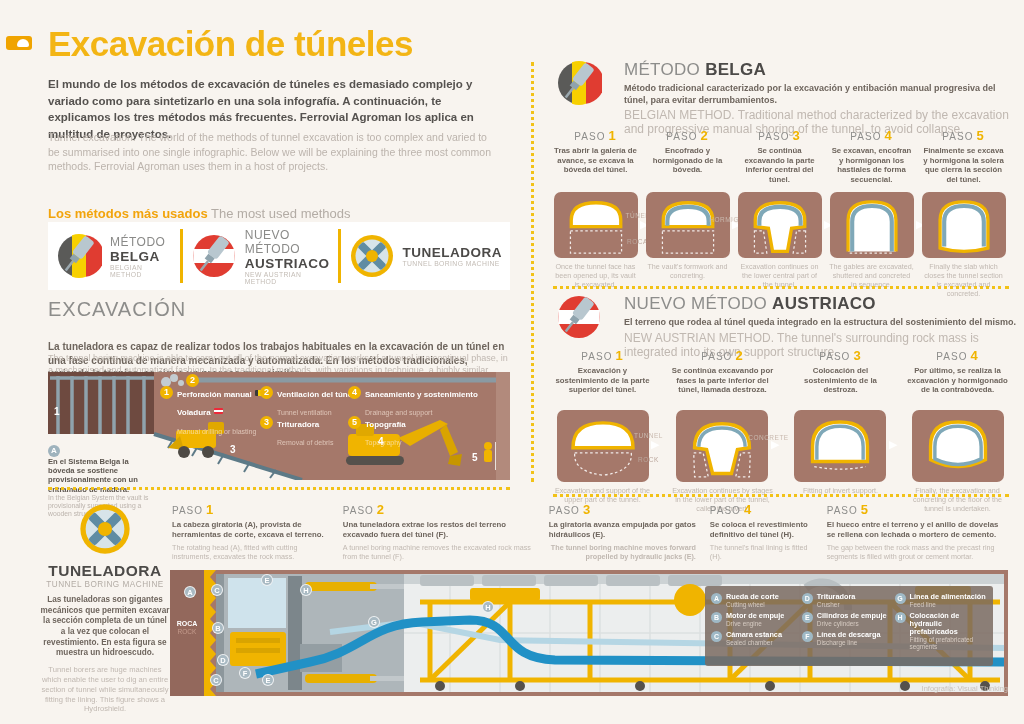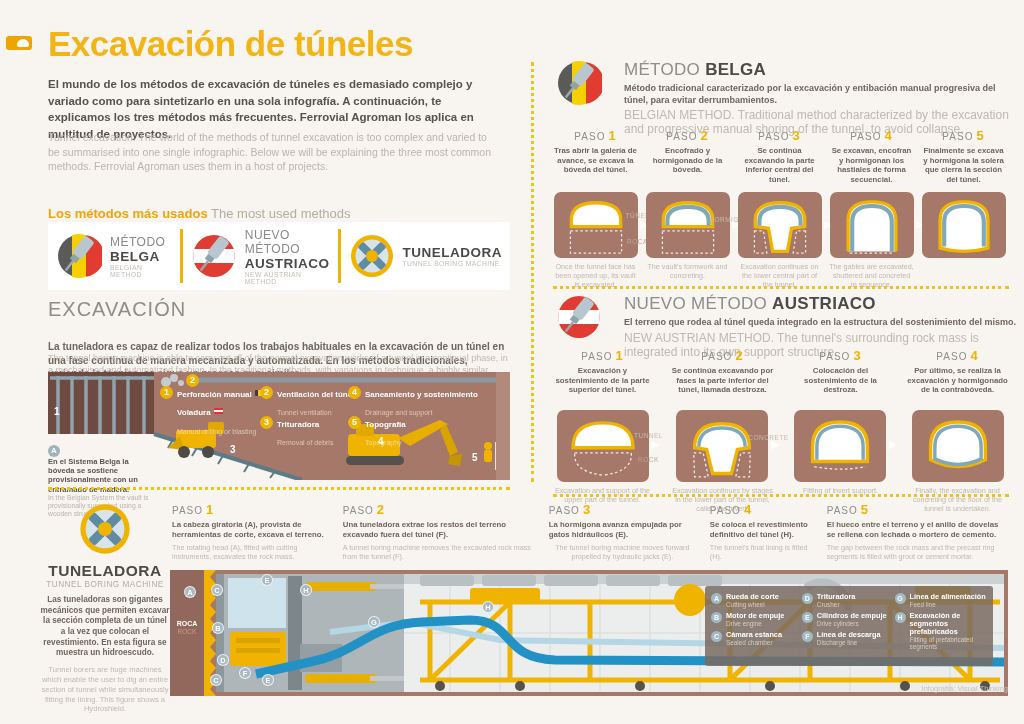--- a/index.html
+++ b/index.html
@@ -337,20 +337,21 @@
 
   <div class="step" style="width:85px;">
     <div class="paso"><span>PASO</span><b>5</b></div>
     <div class="step-es" style="height:40px;">Finalmente se excava y hormigona la solera que cierra la sección del túnel.</div>
     <div class="tile" style="width:84px; height:66px;">
       <svg width="84" height="66" viewBox="0 0 100 80">
         <path d="M21,68 L21,34 Q21,12 50,12 Q79,12 79,34 L79,68 Q50,76 21,68 Z" fill="#fff" stroke="#f0b400" stroke-width="4"></path>
         <path d="M26,66 L26,36 Q26,17 50,17 Q74,17 74,36 L74,66" fill="none" stroke="#7fa8b8" stroke-width="5"></path>
       </svg>
     </div>
+    <div class="step-en">Finally the slab which closes the tunnel section is excavated and concreted.</div>
   </div>
 </div>
 
 <div class="abs dotted" style="left:553px; top:286px; width:456px;"></div>
 
 <div class="abs sec-head" style="left:556px; top:294px; width:452px;">
   <svg class="sec-icon" viewBox="0 0 46 46">
     <circle cx="23" cy="23" r="21" fill="#e03c31"></circle>
     <path d="M2.3,16 L43.7,16 L43.7,30 L2.3,30 Z" fill="#fff"></path>
     <g transform="rotate(38 23 20)">
@@ -449,22 +450,22 @@
     <div class="step-es" style="text-align:left;">La cabeza giratoria (A), provista de herramientas de corte, excava el terreno.</div>
     <div class="step-en" style="text-align:left;">The rotating head (A), fitted with cutting instruments, excavates the rock mass.</div>
   </div>
   <div class="step" style="width:196px; text-align:left; align-items:flex-start;">
     <div class="paso"><span>PASO</span><b>2</b></div>
     <div class="step-es" style="text-align:left;">Una tuneladora extrae los restos del terreno excavado fuera del túnel (F).</div>
     <div class="step-en" style="text-align:left;">A tunnel boring machine removes the excavated rock mass from the tunnel (F).</div>
   </div>
   <div class="step" style="width:150px; text-align:left; align-items:flex-start;">
     <div class="paso"><span>PASO</span><b>3</b></div>
-    <div class="step-es" style="text-align:left;">La hormigona avanza empujada por gatos hidráulicos (E).</div>
-    <div class="step-en" style="text-align:center;">The tunnel boring machine moves forward propelled by hydraulic jacks (E).</div>
+    <div class="step-es" style="text-align:left;">La giratoria avanza empujada por gatos hidráulicos (E).</div>
+    <div class="step-en" style="text-align:right;font-weight:bold;">The tunnel boring machine moves forward propelled by hydraulic jacks (E).</div>
   </div>
   <div class="step" style="width:105px; text-align:left; align-items:flex-start;">
     <div class="paso"><span>PASO</span><b>4</b></div>
     <div class="step-es" style="text-align:left;">Se coloca el revestimiento definitivo del túnel (H).</div>
     <div class="step-en" style="text-align:left;">The tunnel's final lining is fitted (H).</div>
   </div>
   <div class="step" style="width:185px; text-align:left; align-items:flex-start;">
     <div class="paso"><span>PASO</span><b>5</b></div>
     <div class="step-es" style="text-align:left;">El hueco entre el terreno y el anillo de dovelas se rellena con lechada o mortero de cemento.</div>
     <div class="step-en" style="text-align:left;">The gap between the rock mass and the precast ring segments is filled with grout or cement mortar.</div>
@@ -619,21 +620,21 @@
       <div class="lent">
         <span class="letter-badge">G</span>
         <span class="t">
             <span class="es">Línea de alimentación</span>
             <span class="en">Feed line</span>
           </span>
       </div>
       <div class="lent">
         <span class="letter-badge">H</span>
         <span class="t">
-            <span class="es">Excavación de segmentos prefabricados</span>
+            <span class="es">Colocación de hydraulic prefabricados</span>
             <span class="en">Fitting of prefabricated segments</span>
           </span>
       </div>
     </div>
   </div>
 </div>
 
 <div class="abs credit">Infografía: Visual Thinking</div>
 
 </body></html>

